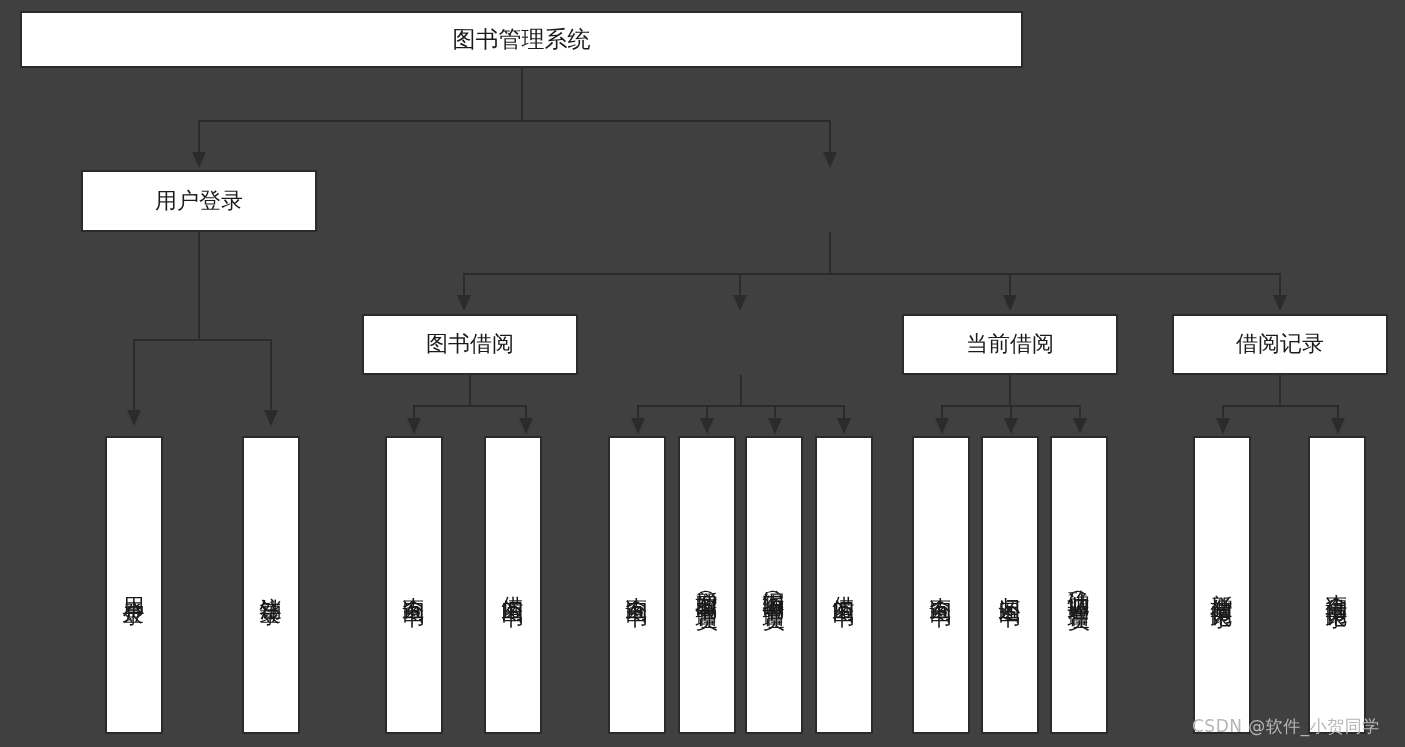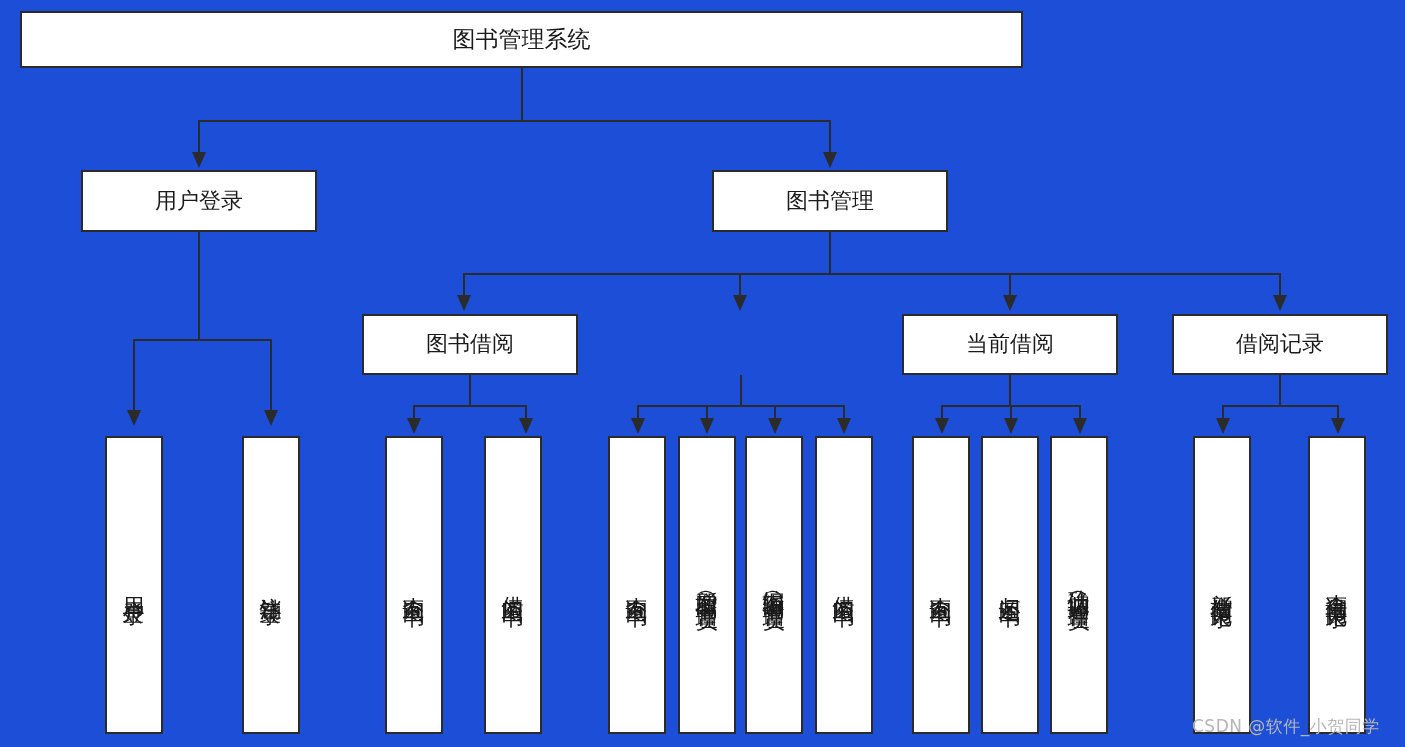--- a/index.html
+++ b/index.html
@@ -1,17 +1,17 @@
 <!DOCTYPE html>
 <html><head>
 <meta charset="utf-8">
 <style>
   html,body{margin:0;padding:0;background:#ffffff;}
   body{font-family:"DejaVu Sans","Liberation Sans",sans-serif;}
-  #stage{position:relative;width:1405px;height:747px;background:#1d4ed8;overflow:hidden;}
+  #stage{position:relative;width:1405px;height:747px;background:#404040;overflow:hidden;}
 
   .node{
     position:absolute;
     box-sizing:border-box;
     border:2px solid #2b2b2b;
     background:#ffffff;
     display:flex;
     align-items:center;
     justify-content:center;
     color:#1a1a1a;
@@ -63,21 +63,20 @@
   <div class="edge h" style="left:198px;top:120px;width:633px;"></div>
 
   <div class="edge v" style="left:198px;top:120px;height:33px;"></div>
   <div class="arrow" style="left:192px;top:152px;"></div>
 
   <div class="edge v" style="left:829px;top:120px;height:33px;"></div>
   <div class="arrow" style="left:823px;top:152px;"></div>
 
   <div class="node h" style="left:81px;top:170px;width:236px;height:62px;">用户登录</div>
 
-  <div class="node h" style="left:712px;top:170px;width:236px;height:62px;">图书管理</div>
 
   <div class="edge v" style="left:198px;top:232px;height:108px;"></div>
   <div class="edge h" style="left:133px;top:339px;width:137px;"></div>
   <div class="edge v" style="left:133px;top:339px;height:72px;"></div>
   <div class="arrow" style="left:127px;top:410px;"></div>
   <div class="edge v" style="left:270px;top:339px;height:72px;"></div>
   <div class="arrow" style="left:264px;top:410px;"></div>
 
   <div class="edge v" style="left:829px;top:232px;height:42px;"></div>
   <div class="edge h" style="left:463px;top:273px;width:818px;"></div>

